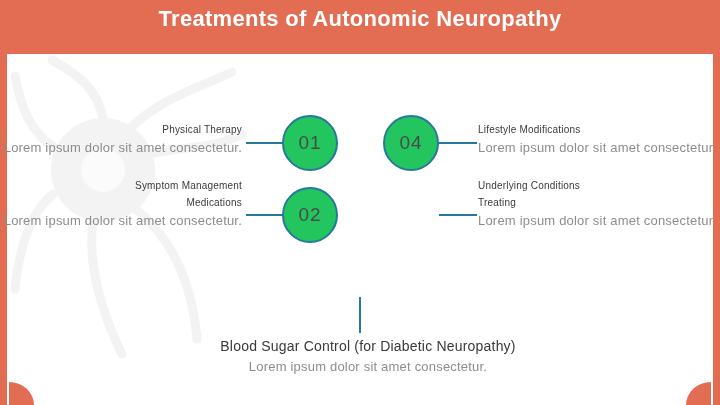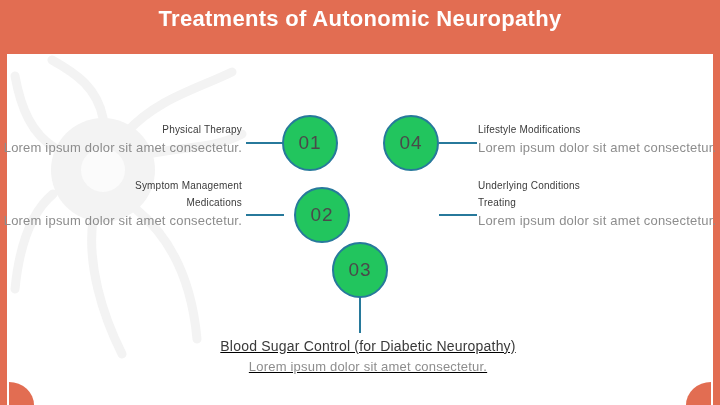--- a/index.html
+++ b/index.html
@@ -81,42 +81,39 @@
 
     <div class="conn" style="left:246px;top:142px;width:38px;height:2px;"></div>
     <div class="conn" style="left:246px;top:214px;width:38px;height:2px;"></div>
     <div class="conn" style="left:359px;top:297px;width:2px;height:36px;"></div>
     <div class="conn" style="left:439px;top:214px;width:38px;height:2px;"></div>
     <div class="conn" style="left:439px;top:142px;width:38px;height:2px;"></div>
 
     <div class="circle" style="left:282px;top:115px;">
       <span>01</span>
     </div>
-    <div class="circle" style="left:294px;top:187px;">
+    <div class="circle" style="left:282px;top:187px;">
       <span>02</span>
-    </div>
-    <div class="circle" style="left:332px;top:242px;">
-      <span>03</span>
     </div>
     <div class="circle" style="left:383px;top:115px;">
       <span>04</span>
     </div>
 
     <div class="step-text align-r" id="t1" style="right:478px;top:121px;">
       <div class="step-title">Physical Therapy</div>
       <div class="step-desc">Lorem ipsum dolor sit amet consectetur.</div>
     </div>
 
     <div class="step-text align-r" id="t2" style="right:478px;top:177px;">
       <div class="step-title">Symptom Management</div>
       <div class="step-title">Medications</div>
       <div class="step-desc">Lorem ipsum dolor sit amet consectetur.</div>
     </div>
 
-    <div class="step-text align-c" id="t3" style="left:16px;right:0;top:338px;text-decoration:underline;">
+    <div class="step-text align-c" id="t3" style="left:16px;right:0;top:338px;">
       <div class="step-title">Blood Sugar Control (for Diabetic Neuropathy)</div>
       <div class="step-desc">Lorem ipsum dolor sit amet consectetur.</div>
     </div>
 
     <div class="step-text" id="t4" style="left:478px;top:177px;">
       <div class="step-title">Underlying Conditions</div>
       <div class="step-title">Treating</div>
       <div class="step-desc">Lorem ipsum dolor sit amet consectetur.</div>
     </div>
 

